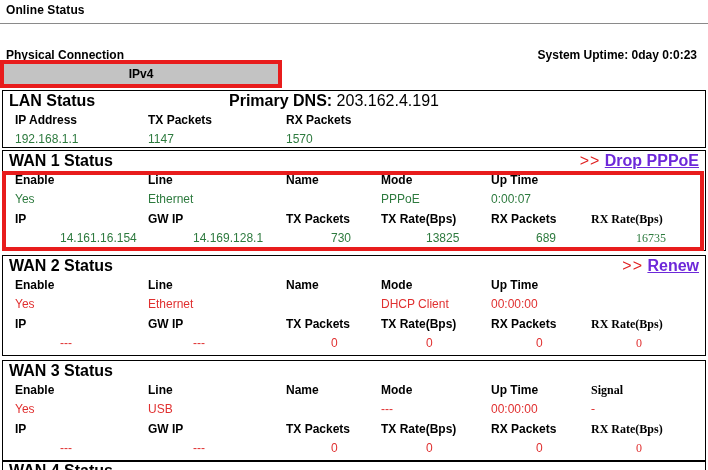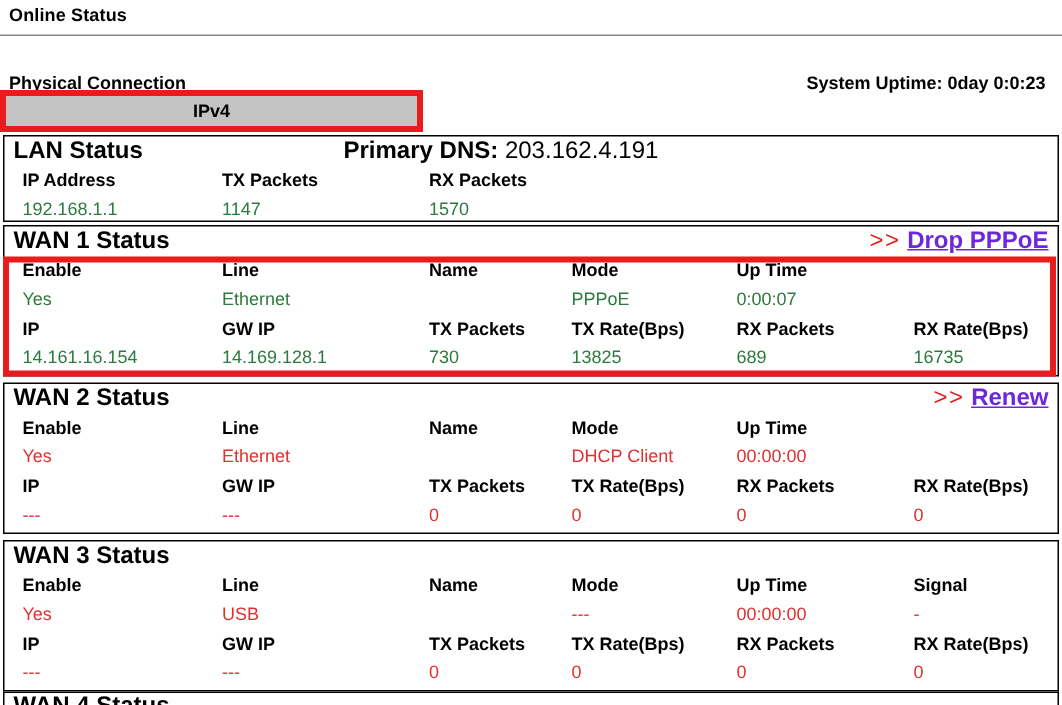--- a/index.html
+++ b/index.html
@@ -160,27 +160,27 @@
   }
   .cell.val-green { color: #2d7a3e; }
   .cell.val-red   { color: #e03030; }
 
   
   .c0 { left: 12px; }
   .c1 { left: 145px; }
   .c2 { left: 283px; }
   .c3 { left: 378px; }
   .c4 { left: 488px; }
-  .c5 { left: 606px; }
+  .c5 { left: 588px; font-family: Liberation Serif, serif; }
 
   
   .r0 { top: 2px; }
   .r1 { top: 21px; text-align: center; }
   .r2 { top: 41px; }
-  .r3 { top: 60px; }
+  .r3 { top: 60px; margin-left: 45px; }
 
   
   #wan1-highlight {
     position: absolute;
     left: 2px;
     top: 171px;
     width: 702px;
     height: 80px;
     border: 4px solid #e81c1c;
     box-sizing: border-box;

